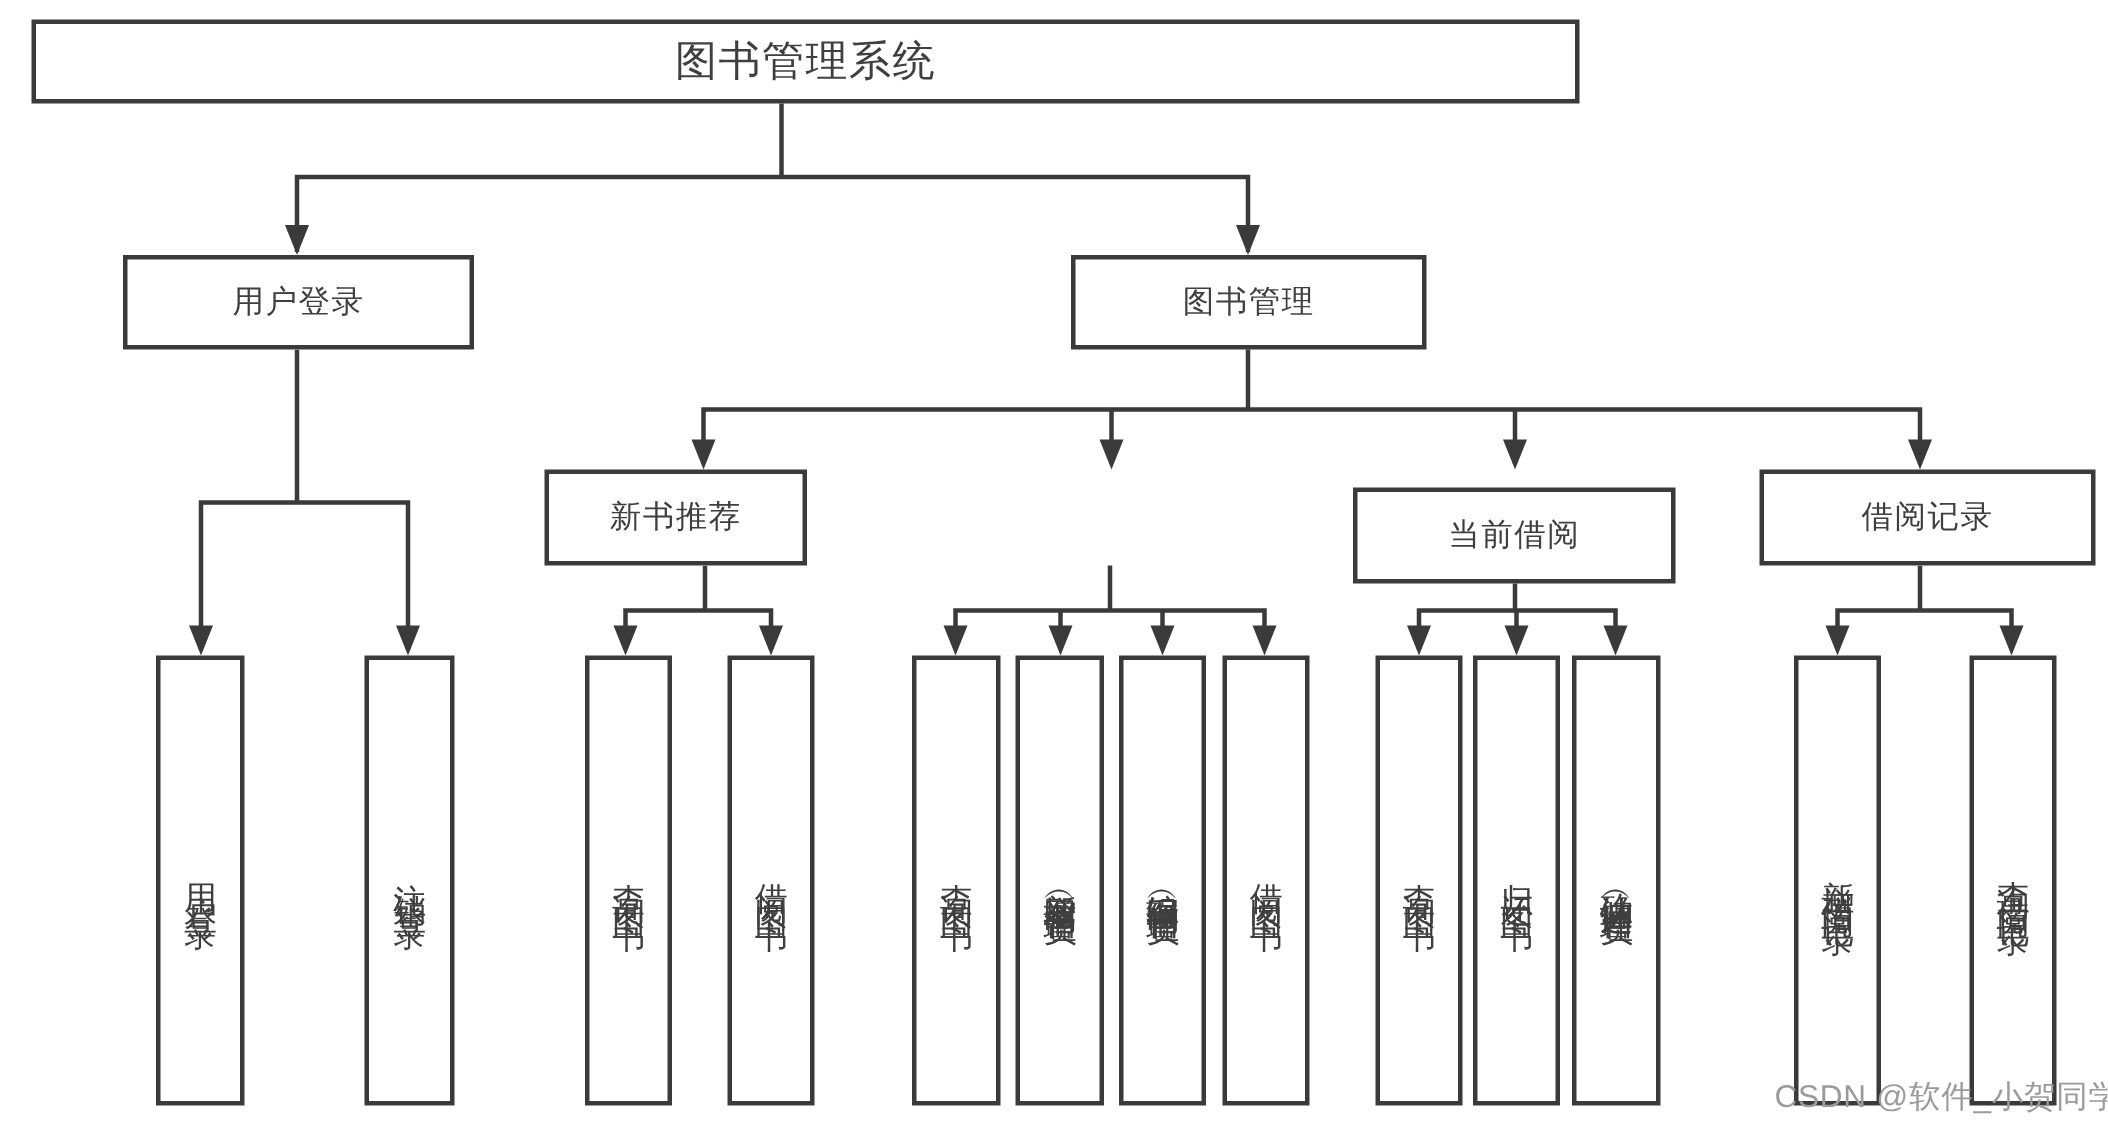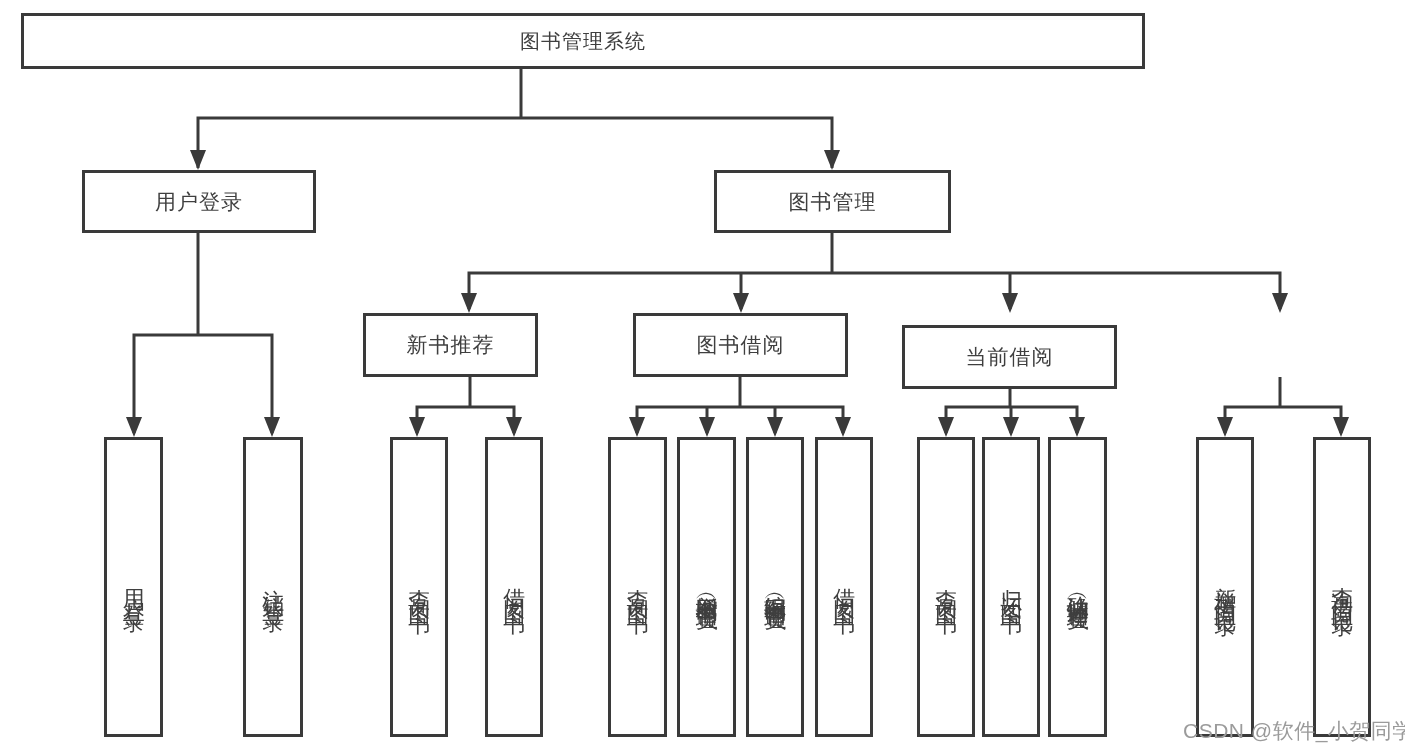--- a/index.html
+++ b/index.html
@@ -89,28 +89,28 @@
       <path d="M767 417 L783 417 L775 437 Z"></path>
       <path d="M835 417 L851 417 L843 437 Z"></path>
       <path d="M938 417 L954 417 L946 437 Z"></path>
       <path d="M1003 417 L1019 417 L1011 437 Z"></path>
       <path d="M1069 417 L1085 417 L1077 437 Z"></path>
       <path d="M1217 417 L1233 417 L1225 437 Z"></path>
       <path d="M1333 417 L1349 417 L1341 437 Z"></path>
     </g>
   </svg>
 
-  <div class="box" style="left:21px;top:13px;width:1124px;height:56px;font-size:20px;">图书管理系统</div>
+  <div class="box" style="left:21px;top:13px;width:1032px;height:56px;font-size:28px;">图书管理系统</div>
 
   <div class="box" style="left:82px;top:170px;width:234px;height:63px;">用户登录</div>
   <div class="box" style="left:714px;top:170px;width:237px;height:63px;">图书管理</div>
 
   <div class="box" style="left:363px;top:313px;width:175px;height:64px;">新书推荐</div>
-  <div class="box" style="left:633px;top:313px;width:215px;height:64px;">图书借阅</div>
   <div class="box" style="left:902px;top:313px;width:215px;height:64px;margin-top:12px;">当前借阅</div>
+  <div class="box" style="left:1173px;top:313px;width:224px;height:64px;">借阅记录</div>
 
   <div class="box vbox ls-wide" style="left:104px;top:437px;width:59px;height:300px;">用户登录</div>
   <div class="box vbox ls-wide" style="left:243px;top:437px;width:60px;height:300px;">注销登录</div>
 
   <div class="box vbox ls-wide" style="left:390px;top:437px;width:58px;height:300px;">查询图书</div>
   <div class="box vbox ls-wide" style="left:485px;top:437px;width:58px;height:300px;">借阅图书</div>
 
   <div class="box vbox ls-wide" style="left:608px;top:437px;width:59px;height:300px;">查询图书</div>
   <div class="box vbox" style="left:677px;top:437px;width:59px;height:300px;">新增图书（管理员）</div>
   <div class="box vbox" style="left:746px;top:437px;width:58px;height:300px;">编辑图书（管理员）</div>

